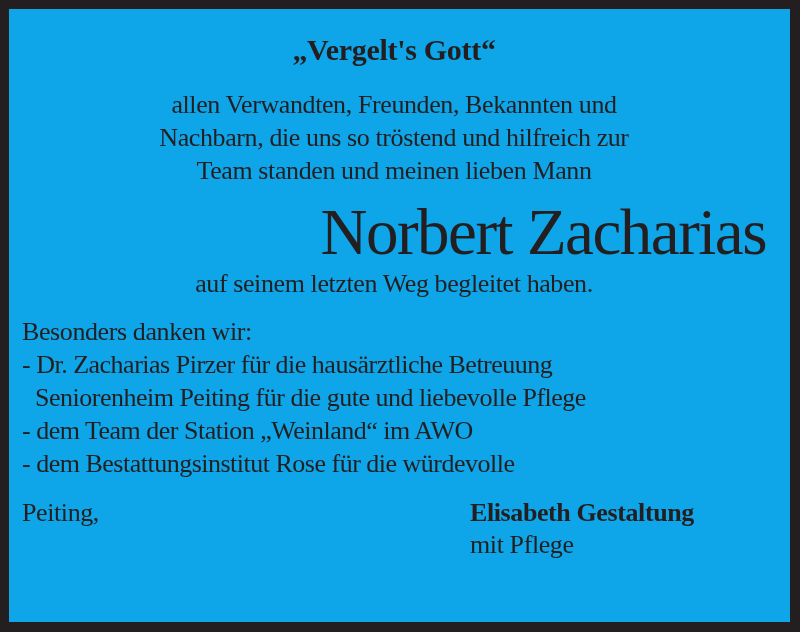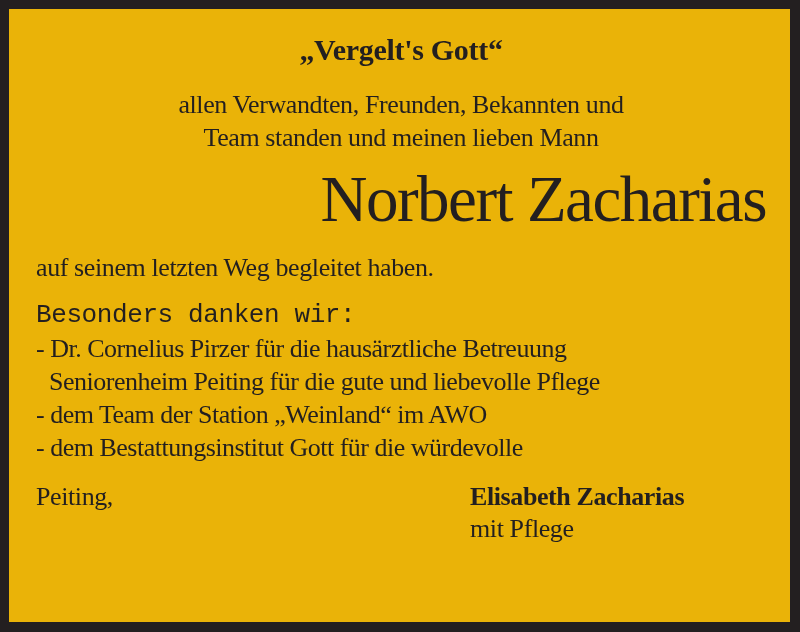--- a/index.html
+++ b/index.html
@@ -11,24 +11,24 @@
     width: 800px;
     height: 632px;
     box-sizing: border-box;
     background: #231f20;
     padding: 9px 10px 10px 9px;
   }
   .inner {
     width: 100%;
     height: 100%;
     box-sizing: border-box;
-    background: #eab308;
+    background: #0ea5e9;
     color: #231f20;
     font-family: "Liberation Serif", "DejaVu Serif", serif;
-    padding: 16px 24px 0 27px;
+    padding: 16px 24px 0 13px;
     overflow: hidden;
   }
   .title {
     text-align: center;
     font-weight: bold;
     font-size: 30px;
     line-height: 38px;
     margin-top: 6px;
     letter-spacing: -0.3px;
     white-space: nowrap;
@@ -43,34 +43,32 @@
   .intro div { white-space: nowrap; }
   .deceased {
     text-align: right;
     font-size: 65px;
     line-height: 70px;
     margin-top: 10px;
     letter-spacing: -1.5px;
     white-space: nowrap;
   }
   .closing {
-    text-align: left;
+    text-align: center;
     font-size: 26px;
     line-height: 33px;
-    margin-top: 17px;
     letter-spacing: -0.4px;
     white-space: nowrap;
   }
   .thanks-heading {
     font-size: 26px;
     line-height: 33px;
     margin-top: 15px;
     letter-spacing: -0.4px;
     white-space: nowrap;
-    font-family: Liberation Mono, monospace;
   }
   .thanks-list {
     font-size: 26px;
     line-height: 33px;
     letter-spacing: -0.5px;
   }
   .thanks-list .line { white-space: nowrap; }
   .thanks-list .line.cont { padding-left: 13px; }
   .signature-row {
     display: flex;
@@ -88,46 +86,47 @@
 </head>
 <body>
 
 <div class="frame">
   <div class="inner">
 
     <div class="title">„Vergelt's Gott“</div>
 
     <div class="intro">
       <div>allen Verwandten, Freunden, Bekannten und</div>
+      <div>Nachbarn, die uns so tröstend und hilfreich zur</div>
       <div>Team standen und meinen lieben Mann</div>
     </div>
 
     <div class="deceased">Norbert Zacharias</div>
 
     <div class="closing">auf seinem letzten Weg begleitet haben.</div>
 
     <div class="thanks-heading">Besonders danken wir:</div>
 
     <div class="thanks-list">
       <div class="thanks-item">
-        <div class="line">- Dr. Cornelius Pirzer für die hausärztliche Betreuung</div>
+        <div class="line">- Dr. Zacharias Pirzer für die hausärztliche Betreuung</div>
       </div>
       <div class="thanks-item">
         <div class="line cont">Seniorenheim Peiting für die gute und liebevolle Pflege</div>
         <div class="line">- dem Team der Station „Weinland“ im AWO</div>
       </div>
       <div class="thanks-item">
-        <div class="line">- dem Bestattungsinstitut Gott für die würdevolle</div>
+        <div class="line">- dem Bestattungsinstitut Rose für die würdevolle</div>
       </div>
     </div>
 
     <div class="signature-row">
       <div class="place-date">
         <div class="place-line">Peiting,</div>
       </div>
       <div class="signature-family">
-        <div class="signature-name">Elisabeth Zacharias</div>
+        <div class="signature-name">Elisabeth Gestaltung</div>
         <div class="signature-sub">mit Pflege</div>
       </div>
     </div>
 
   </div>
 </div>
 
 </body></html>

